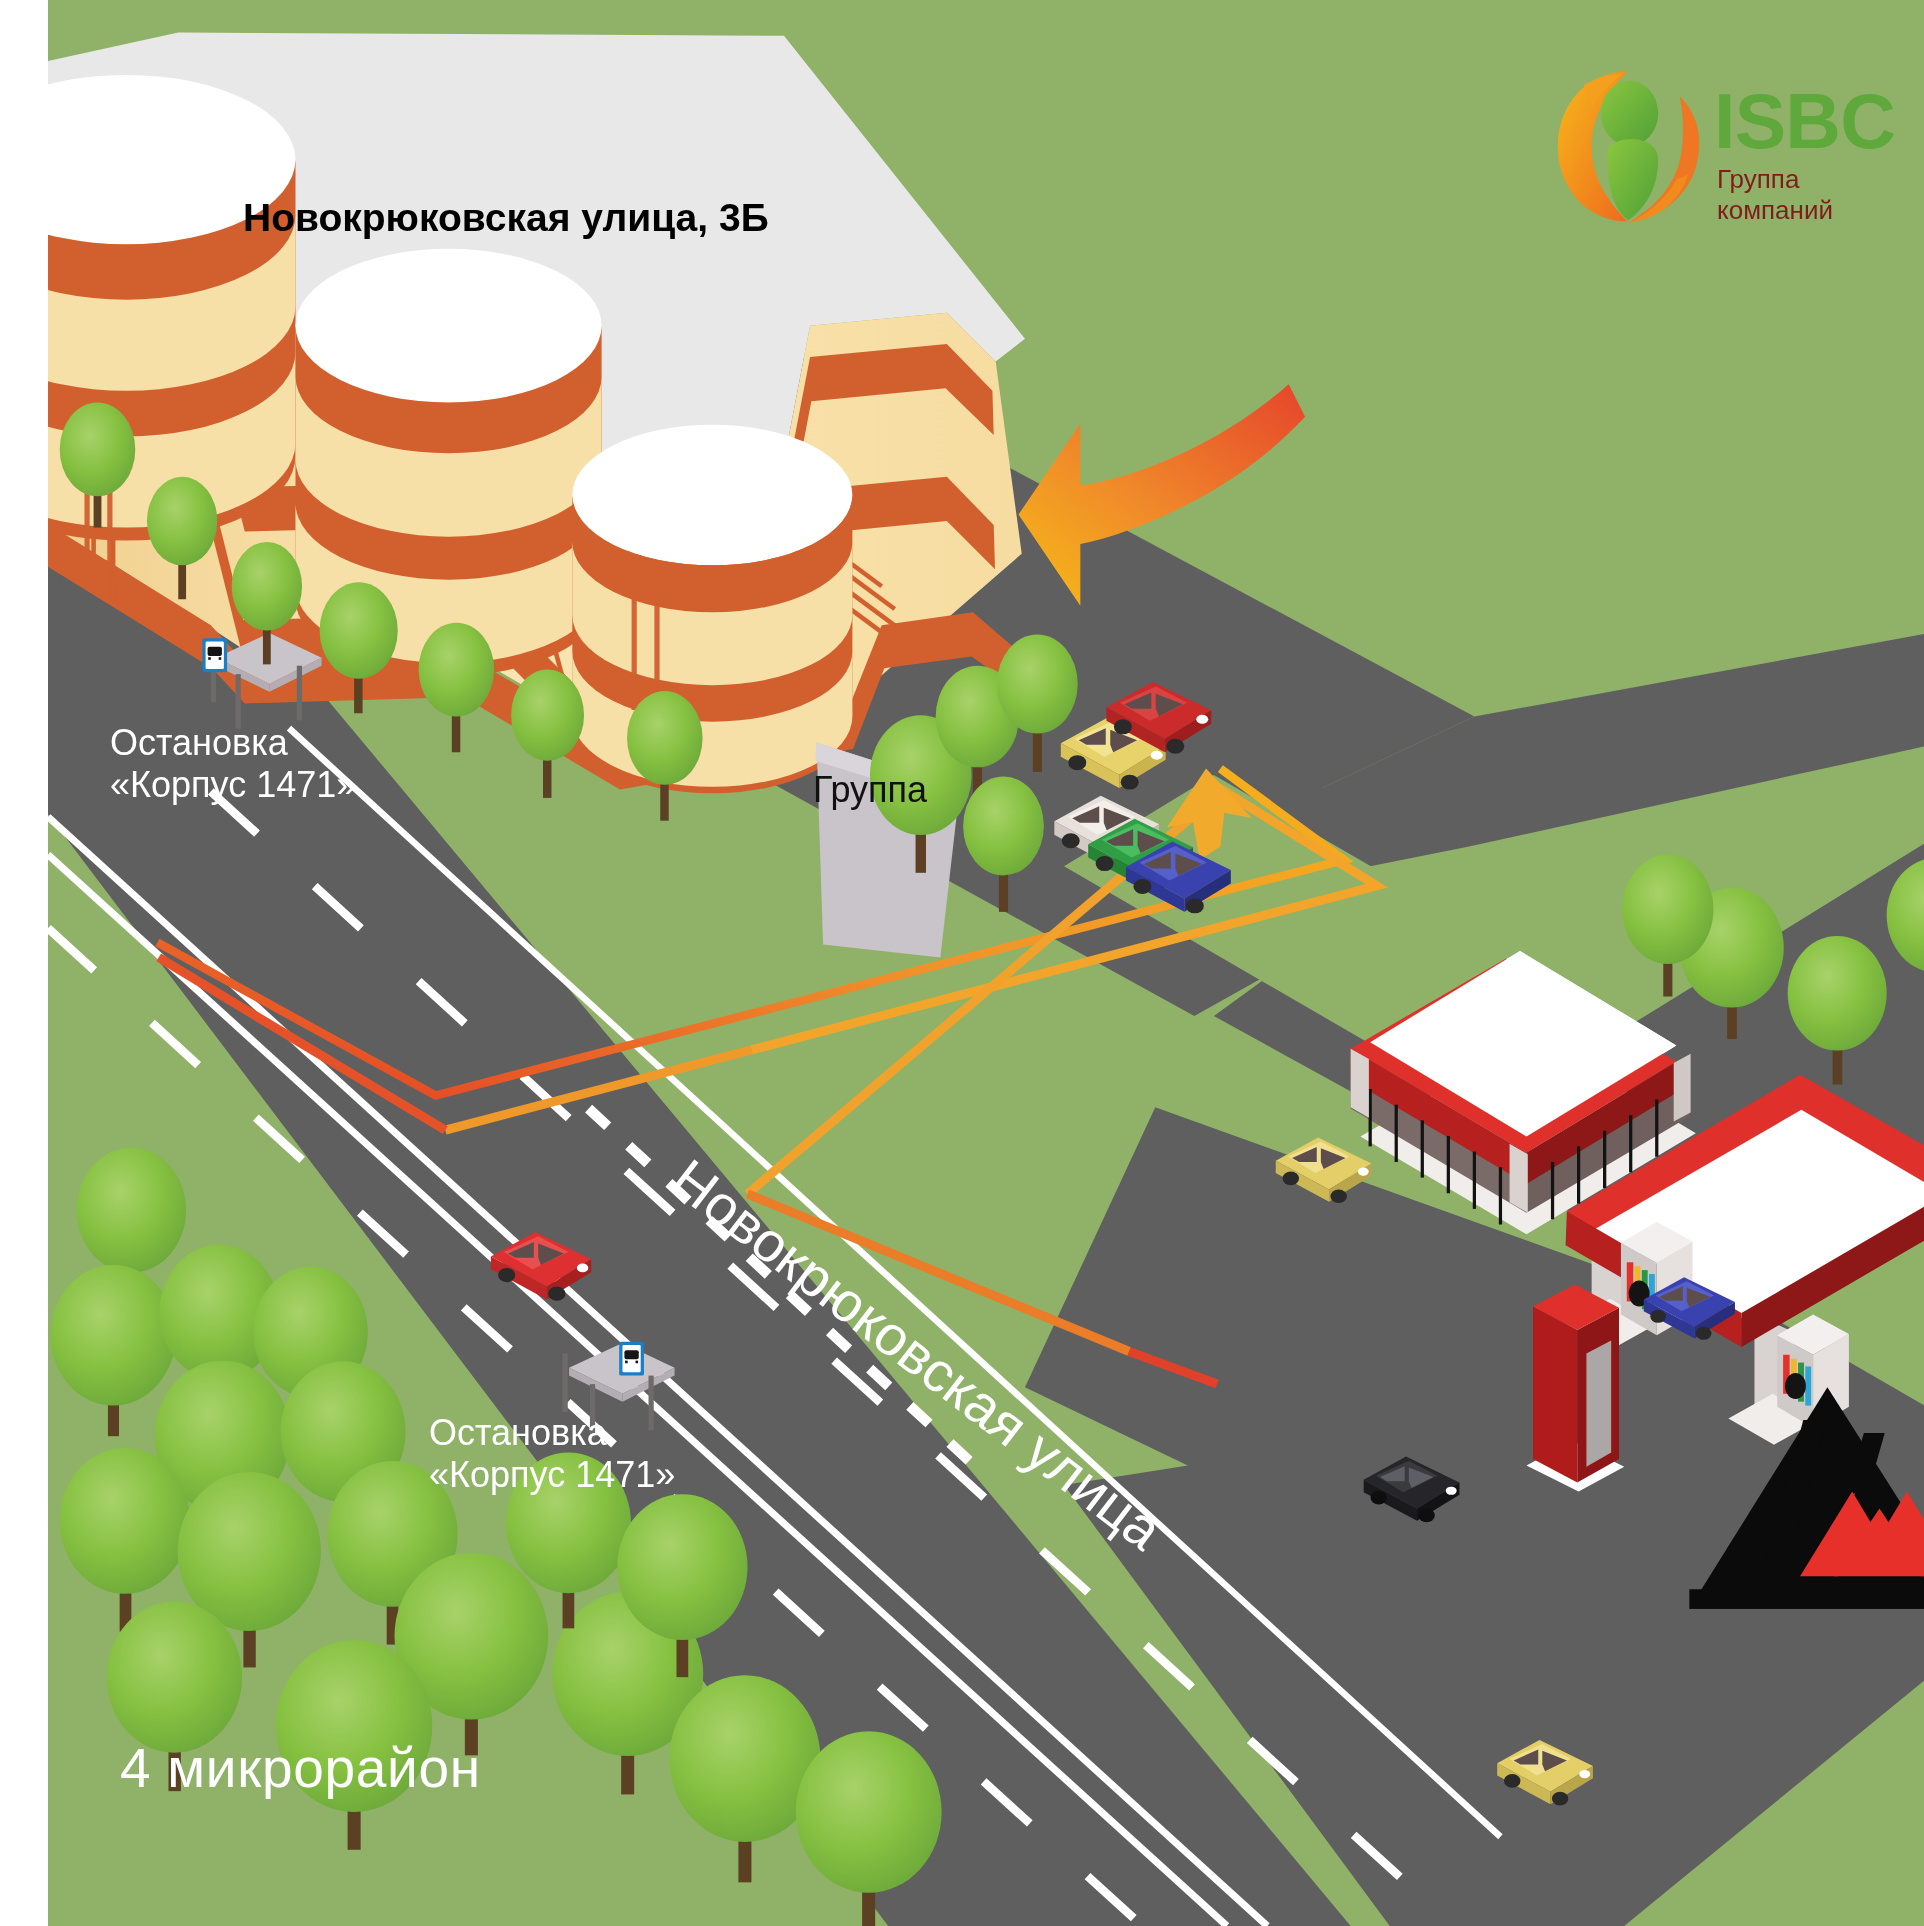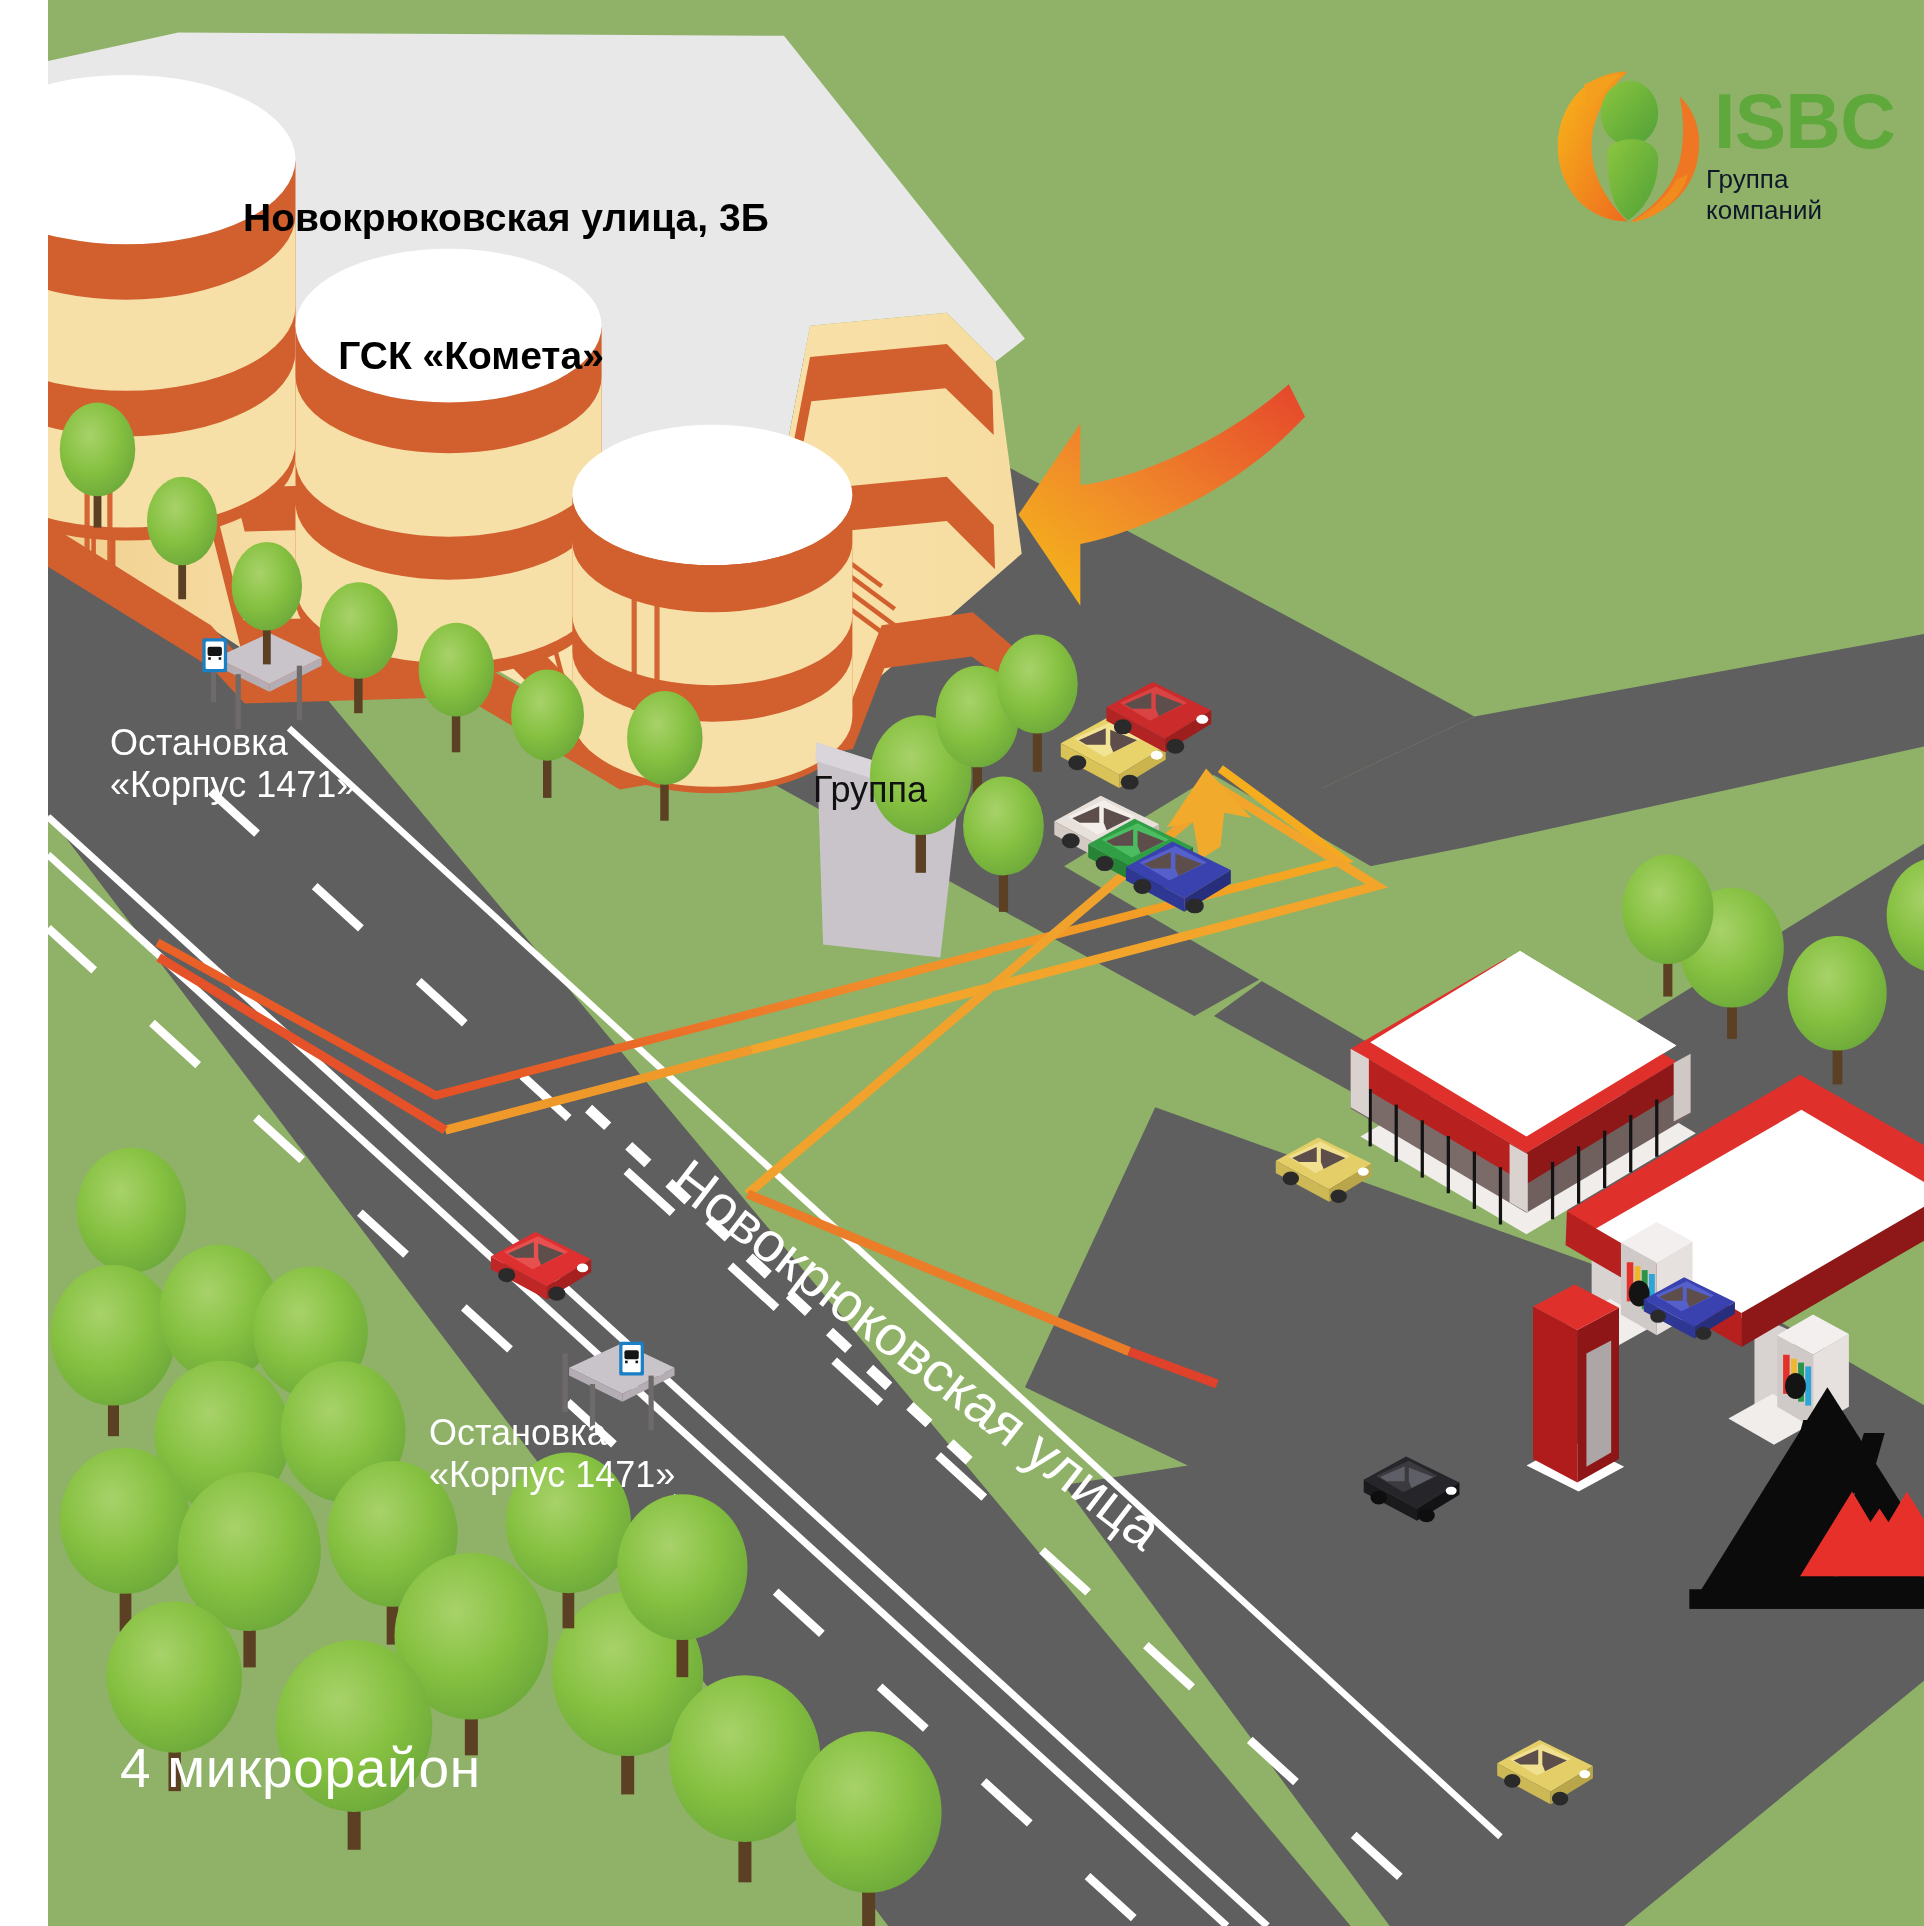--- a/index.html
+++ b/index.html
@@ -9,21 +9,21 @@
   .lbl{position:absolute;white-space:pre;line-height:1.18;}
   #addr{left:195px;top:103px;width:456px;text-align:center;font-size:39px;font-weight:700;color:#000000;}
   #stop1{left:62px;top:722px;font-size:36px;color:#ffffff;}
   #stop2{left:381px;top:1412px;font-size:36px;color:#ffffff;}
   #micro{left:72px;top:1736px;font-size:55px;color:#ffffff;font-weight:400;letter-spacing:0.7px;}
   #flowers{left:765px;top:769px;font-size:36px;color:#111;font-weight:400;}
   #streetname{position:absolute;left:651px;top:1146px;font-size:56px;color:#ffffff;
      transform:rotate(37.5deg);transform-origin:0 0;white-space:nowrap;font-weight:400;}
   #isbc{position:absolute;left:1498px;top:65px;width:365px;height:163px;}
   #isbc .word{position:absolute;left:168px;top:11.7px;font-size:77px;font-weight:700;color:#5FA83C;letter-spacing:-0.7px;}
-  #isbc .sub{position:absolute;left:160px;top:99px;font-size:26px;color:#0f172a;}
+  #isbc .sub{position:absolute;left:171px;top:99px;font-size:26px;color:#7f1d1d;}
 </style>
 </head>
 <body>
 
 <div id="stage">
 
   <svg class="layer" viewBox="0 0 2954 2957">
     <defs>
       <linearGradient id="gArrow" x1="1" y1="0" x2="0" y2="1">
         <stop offset="0%" stop-color="#E5452B"></stop>
@@ -549,21 +549,20 @@
       <path d="M94,136 C94,122 110,114 132,114 C156,114 172,126 172,146 C172,188 152,220 126,238
                C104,222 94,190 94,136 Z" fill="url(#gIsbcG)"></path>
       <path d="M58,30 C76,22 96,16 116,14 C96,30 80,48 70,66 C66,52 62,40 58,30 Z" fill="#F59F1E"></path>
     </svg>
     <div class="word">ISBC</div>
     <div class="sub">Группа компаний</div>
   </div>
 
   <div class="lbl" id="addr">
     <div>Новокрюковская улица, 3Б</div>
-    <div>ГСК «Комета»</div>
   </div>
 
   <div class="lbl" id="stop1">Остановка
 «Корпус 1471»</div>
   <div class="lbl" id="stop2">Остановка
 «Корпус 1471»</div>
   <div class="lbl" id="micro">4 микрорайон</div>
   <div class="lbl" id="flowers">Группа</div>
   <div id="streetname">Новокрюковская улица</div>
 

